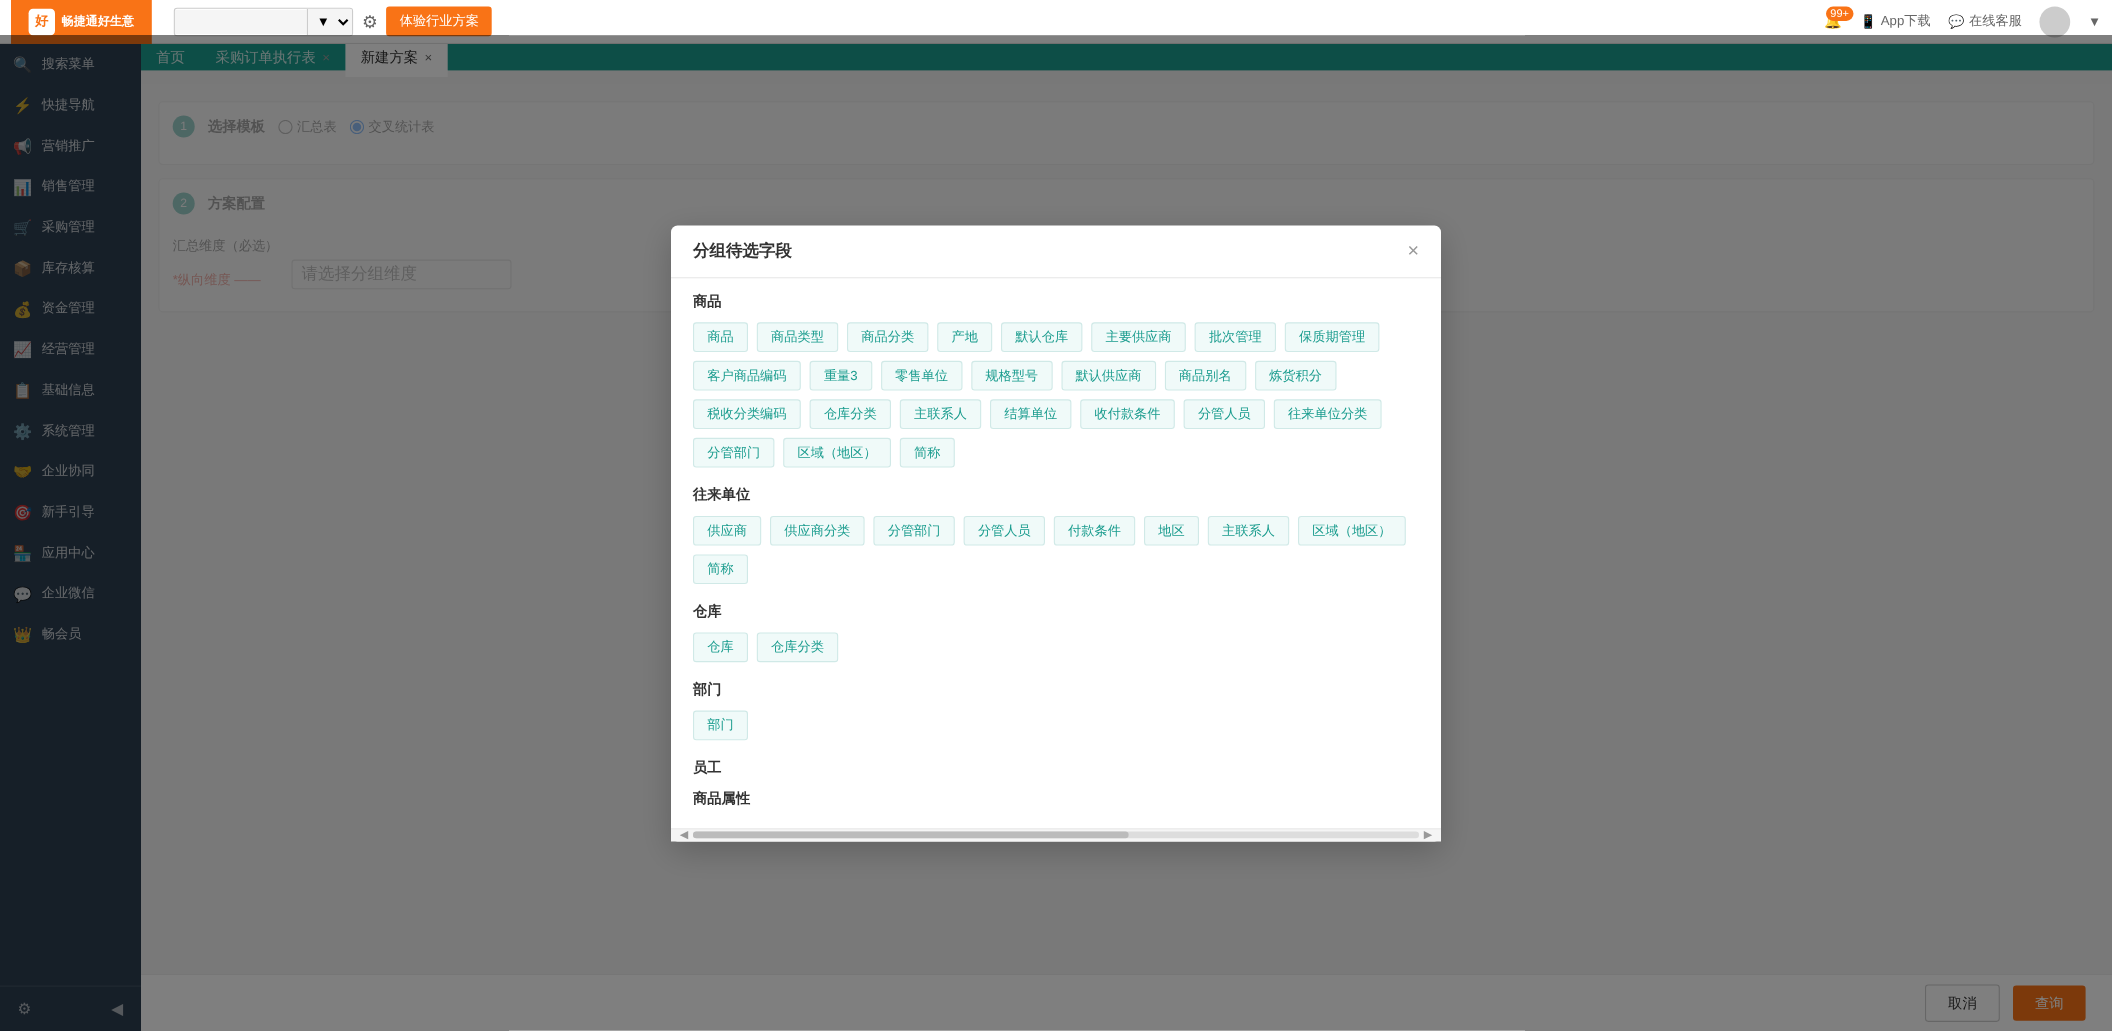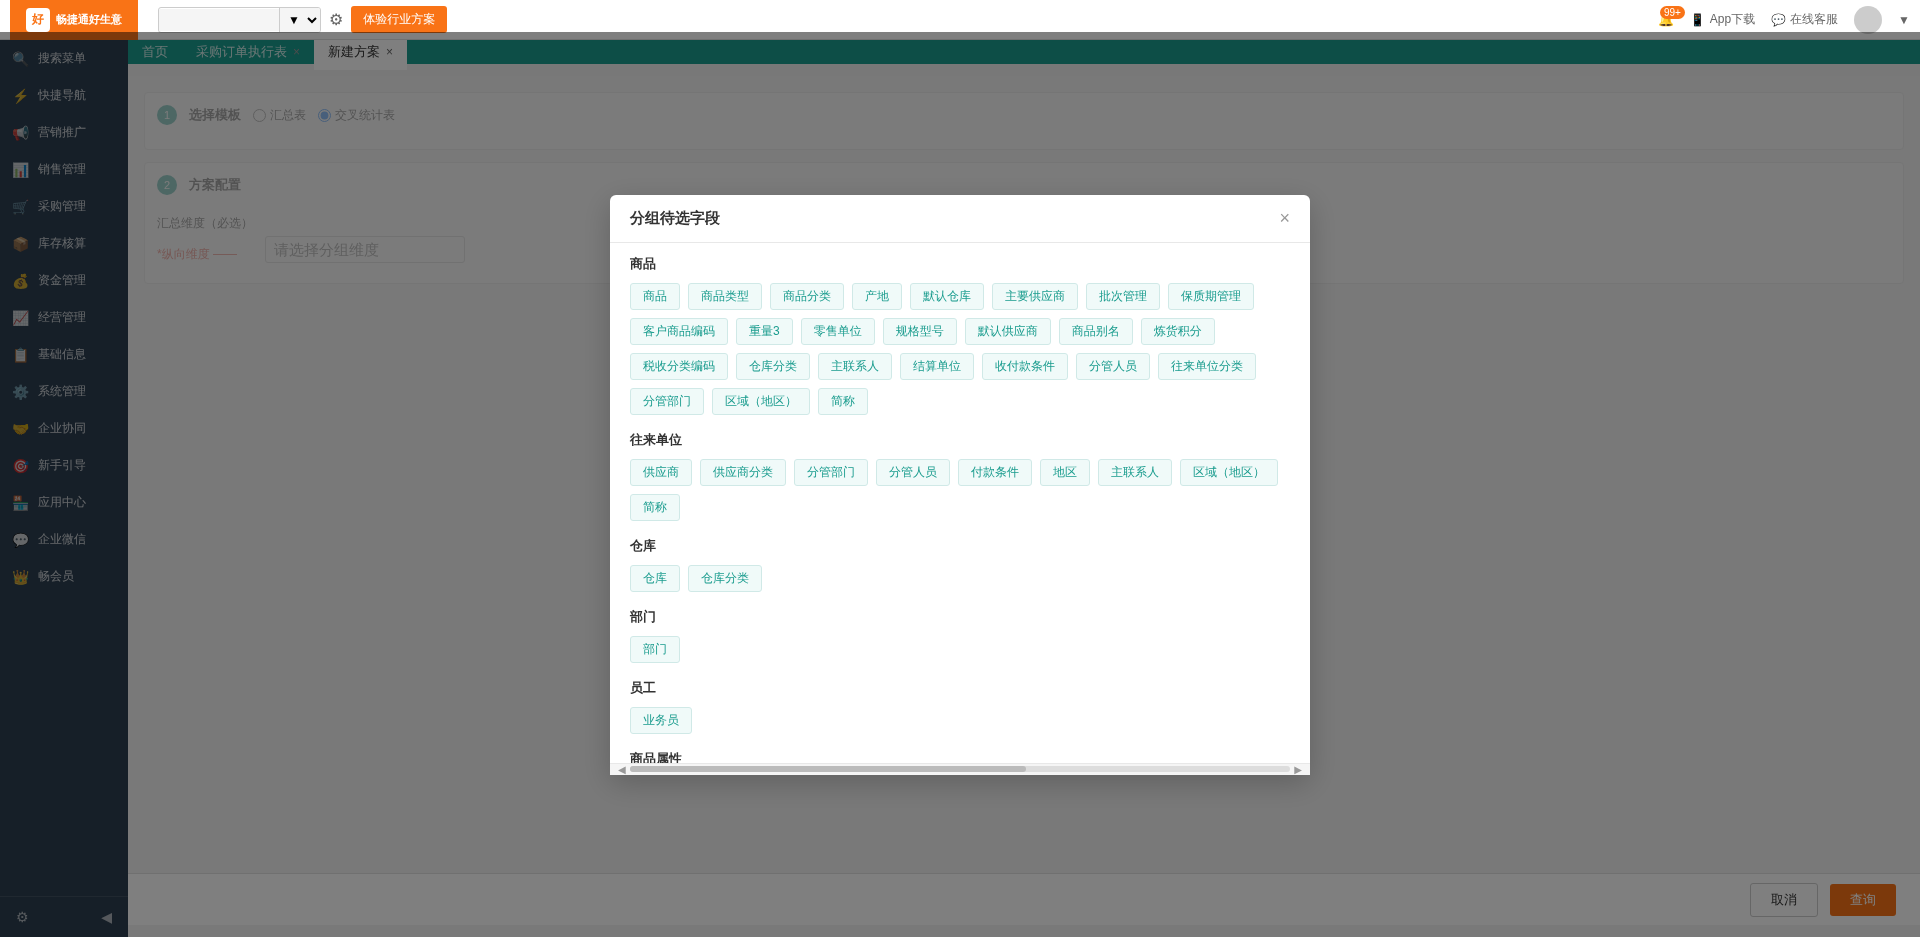--- a/index.html
+++ b/index.html
@@ -338,21 +338,21 @@
       border: none;
       border-radius: 3px;
       font-size: 13px;
       cursor: pointer;
       color: white;
     }
 
     
     .bottom-bar {
       position: fixed;
-      bottom: 12px; left: 128px; right: 0;
+      bottom: 0; left: 128px; right: 0;
       height: 52px;
       background: white;
       border-top: 1px solid #e0e0e0;
       display: flex;
       align-items: center;
       justify-content: flex-end;
       padding: 0 24px;
       gap: 12px;
       z-index: 150;
     }
@@ -559,23 +559,20 @@
         <span class="field-tag">仓库</span>
         <span class="field-tag">仓库分类</span>
       </div>
 
       <div class="field-group-title">部门</div>
       <div class="field-tags">
         <span class="field-tag">部门</span>
       </div>
 
       <div class="field-group-title">员工</div>
-      <div class="field-tags">
-        <span class="field-tag">业务员</span>
-      </div>
 
       <div class="field-group-title">商品属性</div>
 
     </div>
 
     <div class="modal-hscroll">
       <span style="cursor:pointer;color:#999;font-size:10px;">◀</span>
       <div class="hscroll-bar">
         <div class="hscroll-thumb"></div>
       </div>

